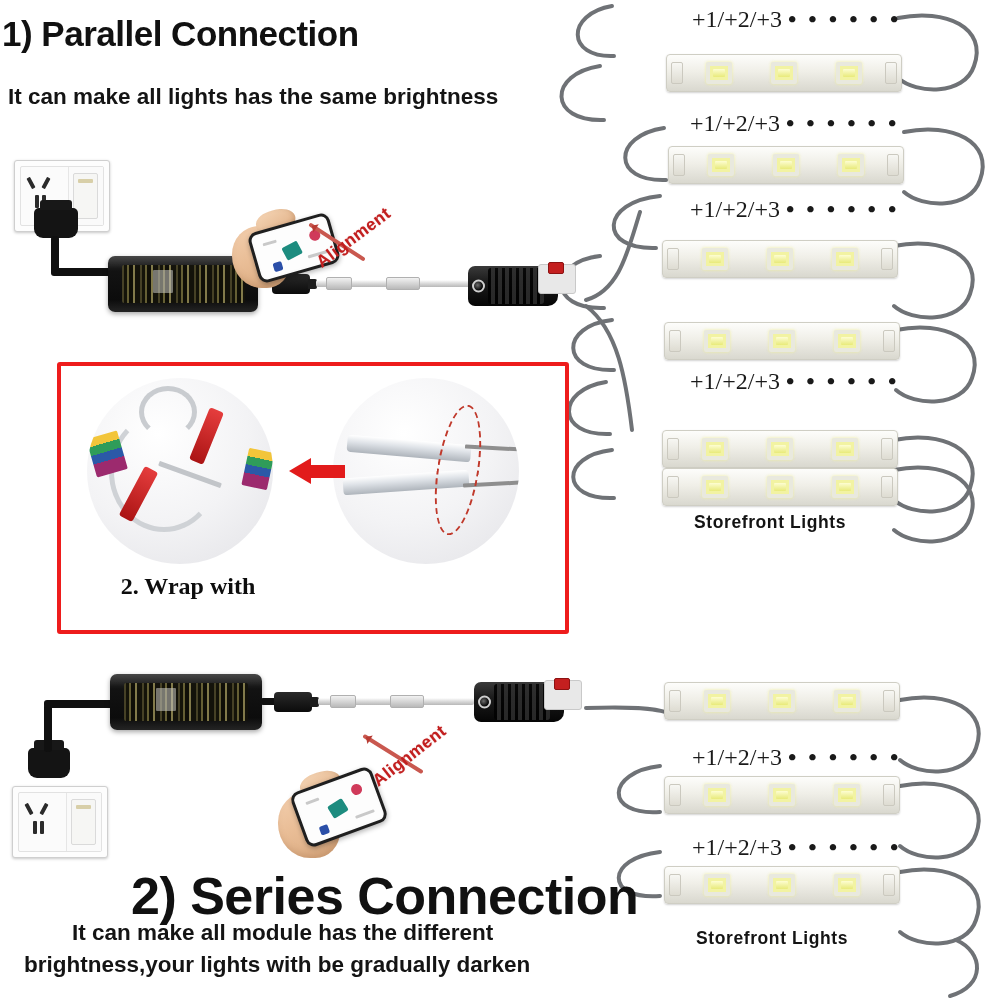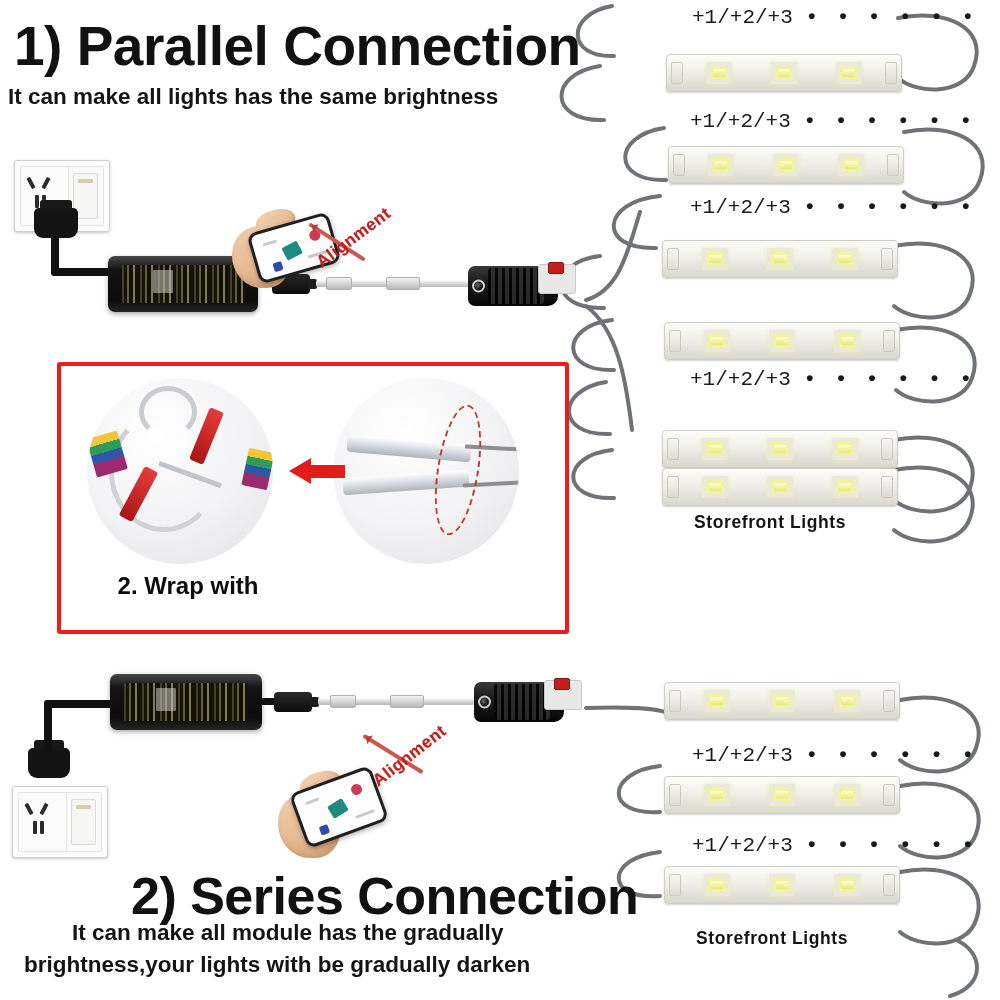--- a/index.html
+++ b/index.html
@@ -12,21 +12,21 @@
   #stage { position: relative; width: 1000px; height: 1000px; background: #fff; }
 
   
   .headline {
     position: absolute;
     font-weight: bold;
     color: #111;
     letter-spacing: -0.5px;
     white-space: nowrap;
   }
-  .h-parallel { left: 14px; top: 14px; font-size: 55px; }
+  .h-parallel { left: 2px; top: 14px; font-size: 35px; }
   .h-series   { left: 131px; top: 866px; font-size: 52px; }
 
   .subline {
     position: absolute;
     font-weight: bold;
     color: #141414;
     white-space: nowrap;
     font-size: 22.5px;
   }
   .sub-parallel { left: 8px; top: 84px; }
@@ -185,20 +185,21 @@
     border:5px solid transparent; border-right-color:#b83b33;
   }
 
   
   .redbox {
     position:absolute;
     border:4px solid #ee1c1c;
     background:#fff;
     border-radius:3px;
     box-shadow:0 0 0 1px #fff inset;
+    font-family:Liberation Serif, serif;
   }
   .photocircle {
     position:absolute; border-radius:50%; overflow:hidden;
     background:radial-gradient(circle at 38% 30%, #ffffff 0%, #f3f3f5 52%, #e2e2e6 100%);
   }
   .callout-cap {
     position:absolute; text-align:center; font-weight:bold; color:#0d0d0d;
     font-size:24px; line-height:1.18; white-space:nowrap;
   }
   .bigarrow { position:absolute; }
@@ -259,23 +260,23 @@
     content:""; position:absolute; inset:3px;
     background:linear-gradient(180deg,#fdfdd2,#e8ea7a);
     border-radius:1px;
   }
 
   
   .wiresvg { position:absolute; left:0; top:0; width:1000px; height:1000px; pointer-events:none; }
 
   .plusLabel {
     position:absolute;
-    font-size:21px; font-weight:normal; color:#1a1a1a;
+    font-size:24px; font-weight:normal; color:#1a1a1a;
     white-space:nowrap; letter-spacing:0px;
-    font-family:Liberation Mono, monospace;
+    font-family:Liberation Serif, serif;
   }
   .plusLabel .dots { letter-spacing:3px; font-weight:bold; }
   .storefront {
     position:absolute; font-size:17.5px; font-weight:bold; color:#141414;
     letter-spacing:.6px; white-space:nowrap;
   }
 </style>
 </head>
 <body>
 
@@ -567,16 +568,16 @@
     <span class="dots">• • • • • •</span>
   </div>
   <div class="plusLabel" style="left:692px; top:834px;">
     <span>+1/+2/+3</span>
     <span class="dots">• • • • • •</span>
   </div>
 
   <div class="storefront" style="left:696px; top:928px;">Storefront Lights</div>
 
   <div class="headline h-series">2) Series Connection</div>
-  <div class="subline sub-series-1">It can make all module has the gradually</div>
+  <div class="subline sub-series-1">It can make all module has the different</div>
   <div class="subline sub-series-2">brightness,your lights with be gradually darken</div>
 
 </div>
 
 </body></html>

